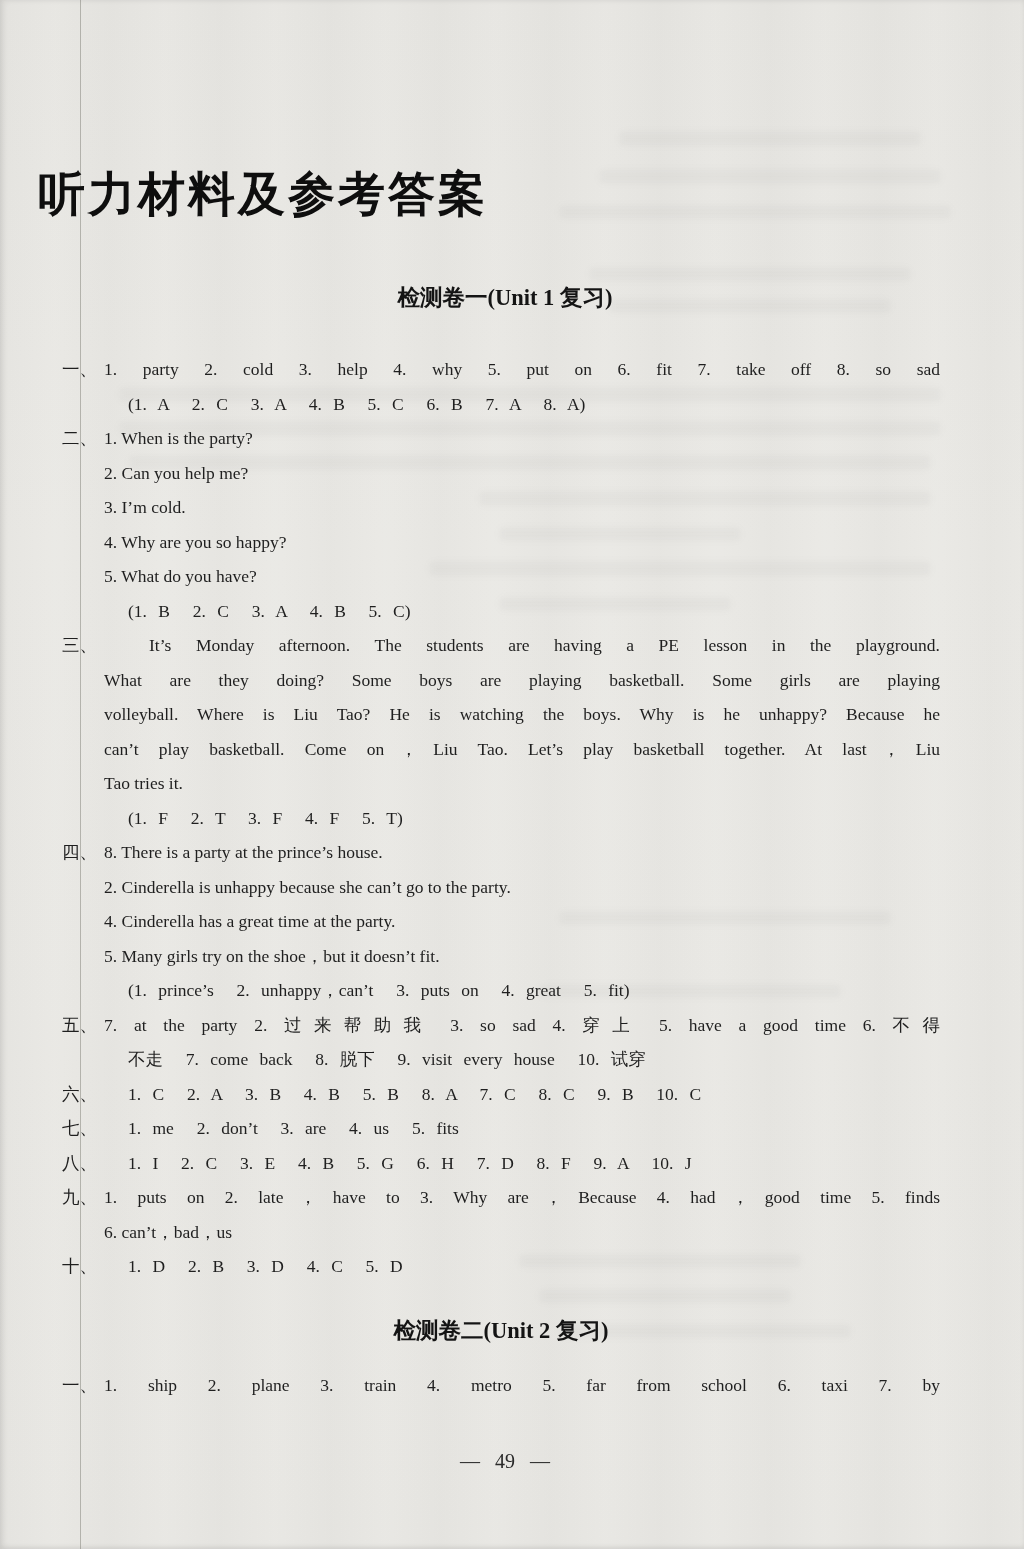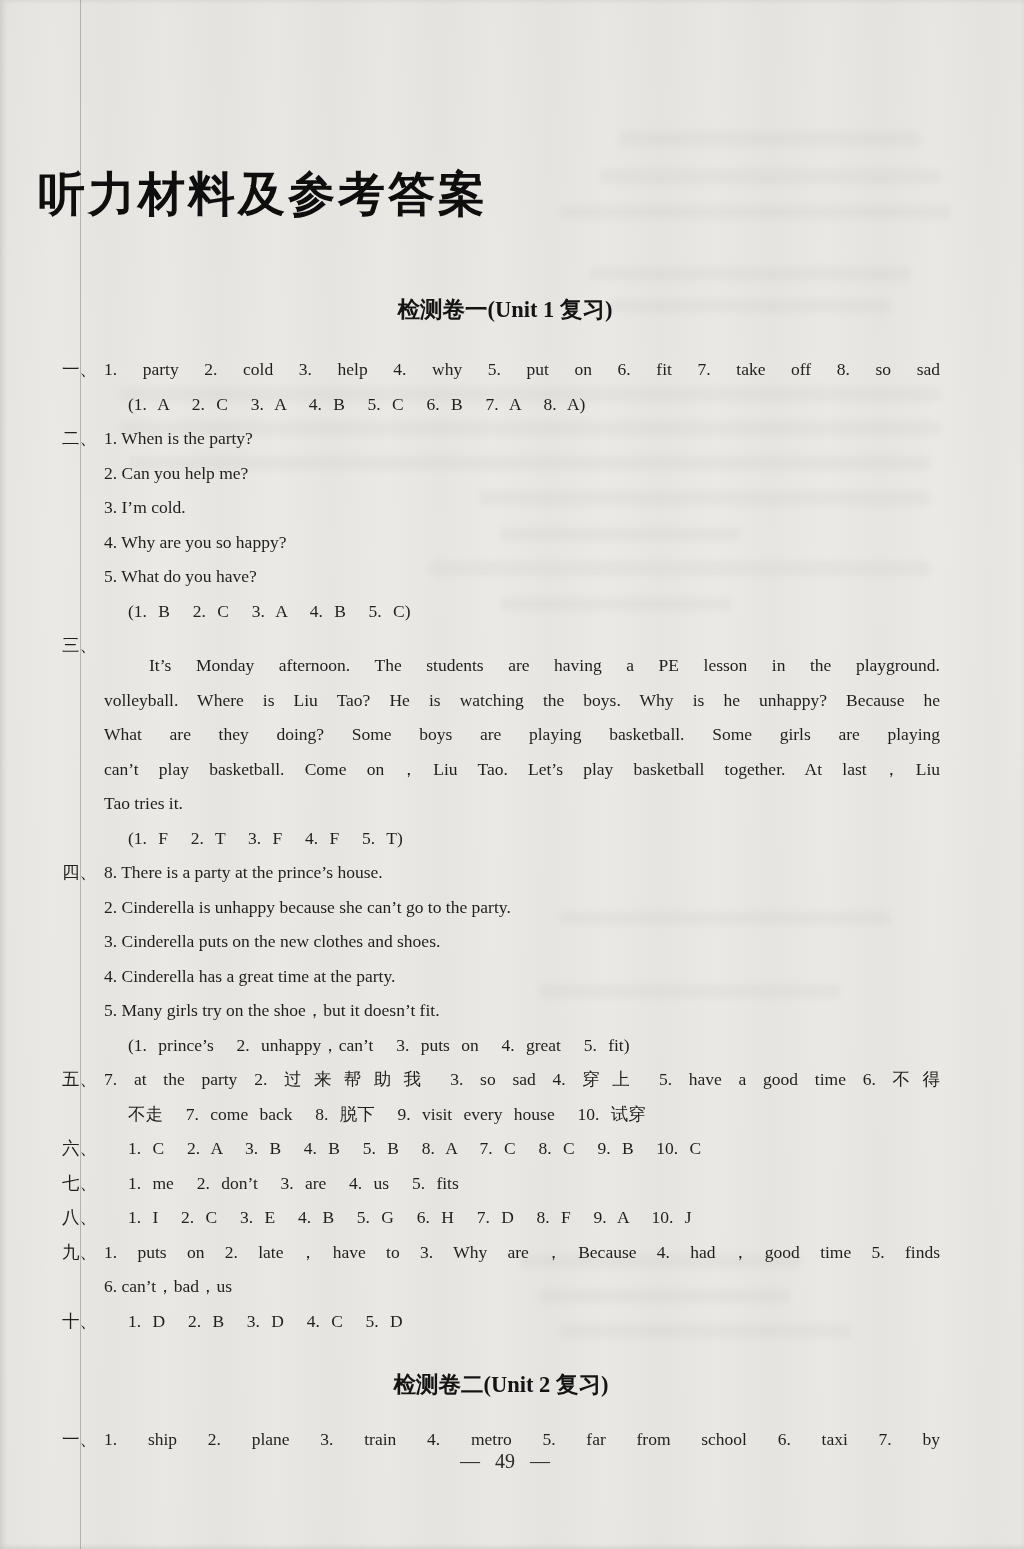--- a/index.html
+++ b/index.html
@@ -33,39 +33,39 @@
   .title {
     position: absolute; top: 163px; left: 0; width: 1000px;
     margin: 0; text-align: left;
     font-size: 47px; font-weight: 900; letter-spacing: 3px; color: #0e0e0e; padding-left: 38px;
   }
   .heading {
     margin: 0; text-align: center;
     font-size: 22.5px; font-weight: 700; color: #141414;
   }
   .heading-one {
-    position: absolute; top: 294px; left: 0; width: 1010px;
+    position: absolute; top: 282px; left: 0; width: 1010px;
   }
   .heading-two {
     margin-top: 30px; line-height: 34px; width: 100%;
   }
   .content {
     position: absolute; left: 62px; top: 352px; width: 878px;
   }
   .line { display: flex; line-height: 34.5px; min-height: 34.5px; }
   .marker { flex: 0 0 42px; width: 42px; white-space: nowrap; }
   .text { flex: 1; }
   .p .text { white-space: pre-wrap; }
   .spread .text { word-spacing: 7px; margin-left: 24px; }
   .j .text {
     text-align: justify;
     text-align-last: justify;
     text-justify: inter-word;
   }
-  .indent .text { text-indent: 45px; margin-top: 20px; }
+  .indent .text { text-indent: 45px; }
   .s2-first { margin-top: 20px; }
   .page-number {
     position: absolute; top: 1446px; left: 0; width: 1010px;
     text-align: center; font-size: 20px; color: #2a2a2a; word-spacing: 10px;
     line-height: 30px;
   }
 </style>
 </head>
 <body>
 
@@ -128,49 +128,45 @@
     <div class="line p spread">
         <span class="marker"></span>
         <span class="text">(1. B  2. C  3. A  4. B  5. C)</span>
       </div>
     <div class="line j indent">
         <span class="marker">三、</span>
         <span class="text">It’s Monday afternoon. The students are having a PE lesson in the playground.</span>
       </div>
     <div class="line j">
         <span class="marker"></span>
+        <span class="text">What are they doing? Some boys are playing basketball. Some girls are playing</span>
+      </div>
+    <div class="line j">
+        <span class="marker"></span>
         <span class="text">volleyball. Where is Liu Tao? He is watching the boys. Why is he unhappy? Because he</span>
-      </div>
-    <div class="line j">
-        <span class="marker"></span>
-        <span class="text">What are they doing? Some boys are playing basketball. Some girls are playing</span>
       </div>
     <div class="line j">
         <span class="marker"></span>
         <span class="text">can’t play basketball. Come on，Liu Tao. Let’s play basketball together. At last，Liu</span>
       </div>
     <div class="line p">
         <span class="marker"></span>
         <span class="text">Tao tries it.</span>
       </div>
     <div class="line p spread">
         <span class="marker"></span>
         <span class="text">(1. F  2. T  3. F  4. F  5. T)</span>
       </div>
     <div class="line p">
         <span class="marker">四、</span>
         <span class="text">8. There is a party at the prince’s house.</span>
       </div>
     <div class="line p">
         <span class="marker"></span>
         <span class="text">2. Cinderella is unhappy because she can’t go to the party.</span>
-      </div>
-    <div class="line p">
-        <span class="marker"></span>
-        <span class="text">3. Cinderella puts on the new clothes and shoes.</span>
       </div>
     <div class="line p">
         <span class="marker"></span>
         <span class="text">4. Cinderella has a great time at the party.</span>
       </div>
     <div class="line p">
         <span class="marker"></span>
         <span class="text">5. Many girls try on the shoe，but it doesn’t fit.</span>
       </div>
     <div class="line p spread">

